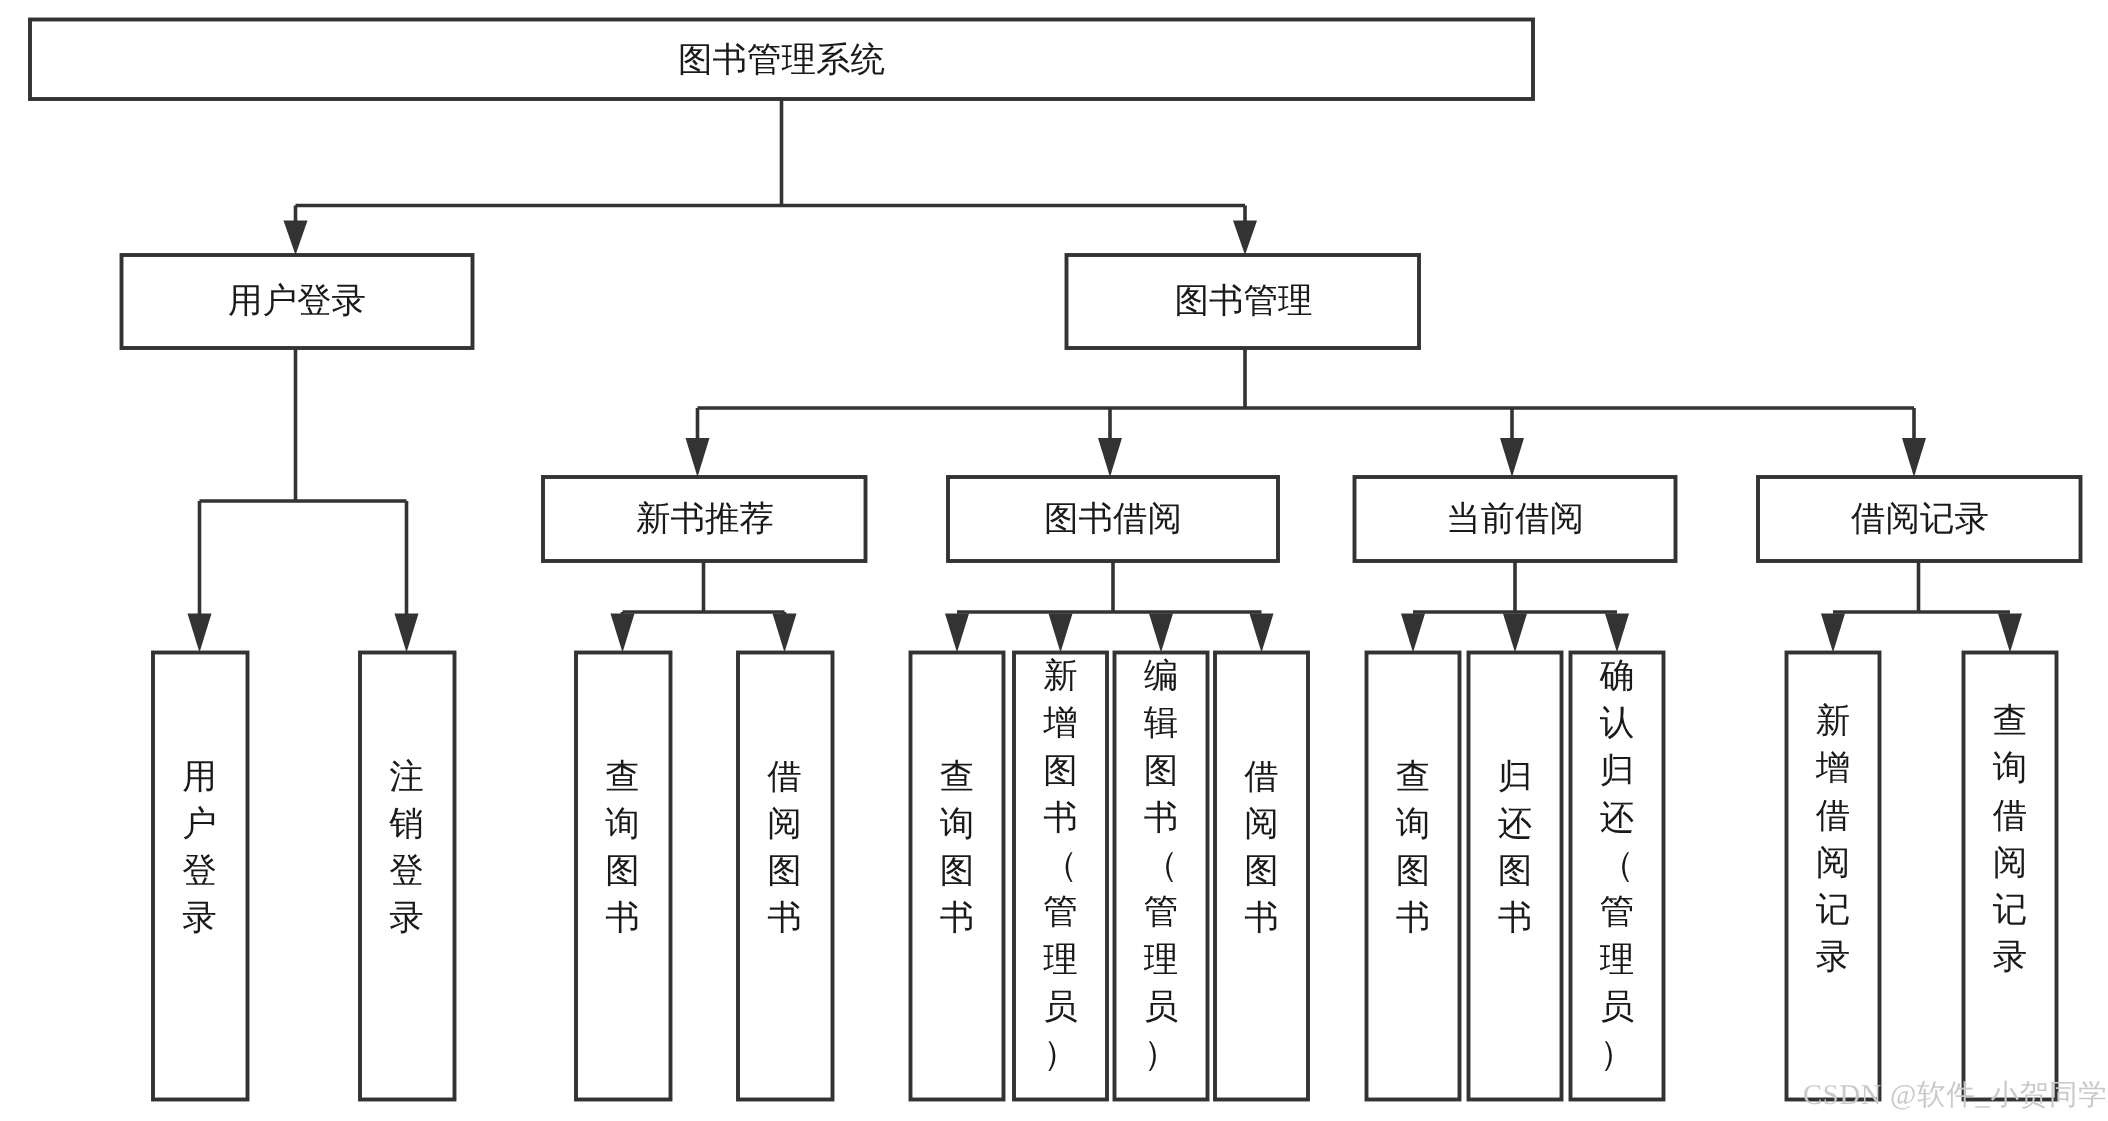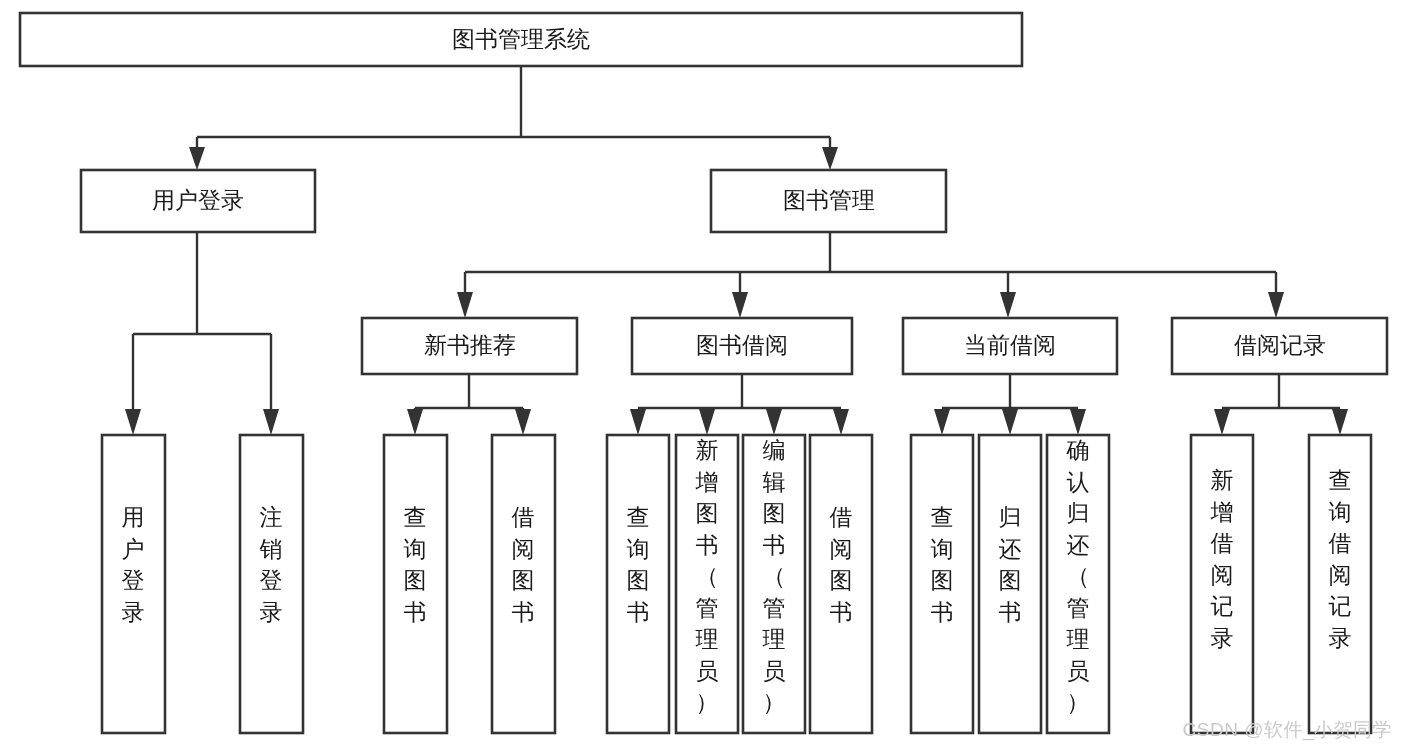--- a/index.html
+++ b/index.html
@@ -43,23 +43,23 @@
     stroke: #333333;
     stroke-width: 2.4;
     fill: none;
   }
   .arrow-head {
     fill: #333333;
     stroke: none;
   }
   .watermark {
     position: absolute;
-    right: 13px;
+    right: 0;
     bottom: 4px;
-    font-family: Liberation Sans, sans-serif;
+    font-family: Liberation Serif, serif;
     font-size: 19px;
     color: #c9c9c9;
     letter-spacing: 0.5px;
     white-space: nowrap;
     user-select: none;
   }
 </style>
 </head>
 <body>
 

